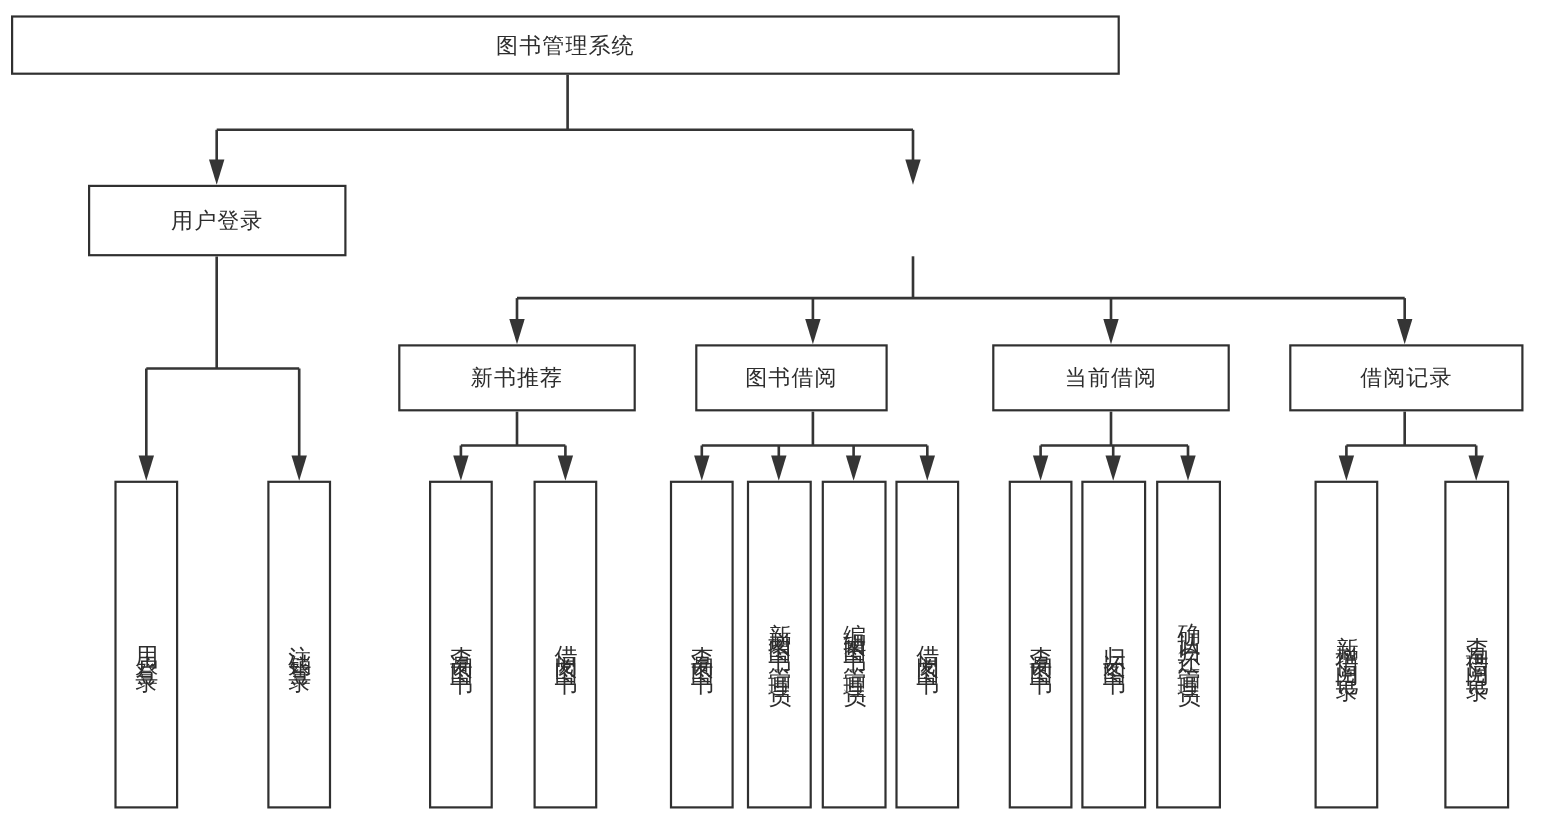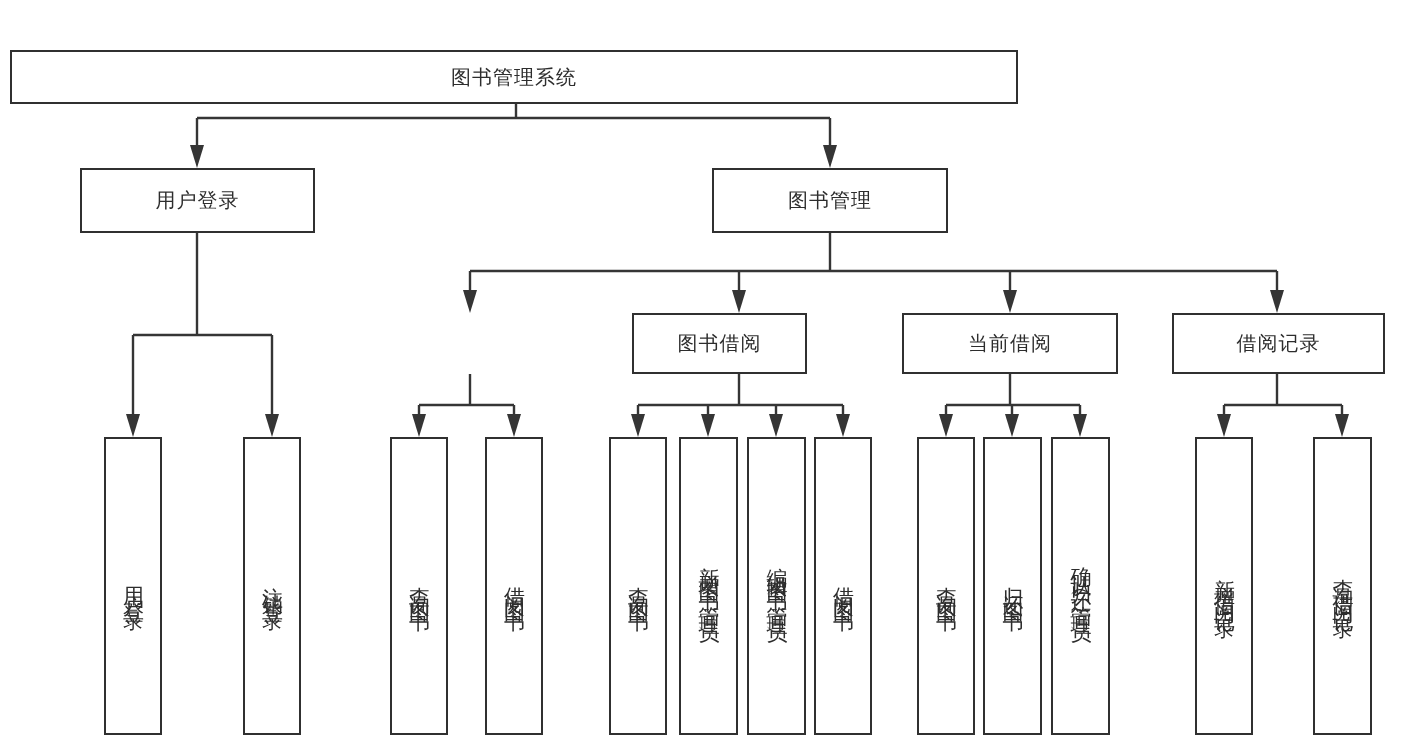--- a/index.html
+++ b/index.html
@@ -103,25 +103,25 @@
       <path d="M701 414 L715 414 L708 437 Z" fill="#353535"></path>
       <path d="M769 414 L783 414 L776 437 Z" fill="#353535"></path>
       <path d="M836 414 L850 414 L843 437 Z" fill="#353535"></path>
       <path d="M939 414 L953 414 L946 437 Z" fill="#353535"></path>
       <path d="M1005 414 L1019 414 L1012 437 Z" fill="#353535"></path>
       <path d="M1073 414 L1087 414 L1080 437 Z" fill="#353535"></path>
       <path d="M1217 414 L1231 414 L1224 437 Z" fill="#353535"></path>
       <path d="M1335 414 L1349 414 L1342 437 Z" fill="#353535"></path>
     </svg>
 
-  <div class="box h-box" style="left:10px; top:14px; width:1008px; height:54px;margin-top:36px;">图书管理系统</div>
+  <div class="box h-box" style="left:10px; top:14px; width:1008px; height:54px;">图书管理系统</div>
 
   <div class="box h-box" style="left:80px; top:168px; width:235px; height:65px;">用户登录</div>
-  <div class="box h-box" style="left:712px; top:168px; width:236px; height:65px;">图书管理</div>
 
+  <div class="box h-box" style="left:362px; top:313px; width:216px; height:61px;">新书推荐</div>
   <div class="box h-box" style="left:632px; top:313px; width:175px; height:61px;">图书借阅</div>
   <div class="box h-box" style="left:902px; top:313px; width:216px; height:61px;">当前借阅</div>
   <div class="box h-box" style="left:1172px; top:313px; width:213px; height:61px;">借阅记录</div>
 
   <div class="box v-box" style="left:104px; top:437px; width:58px; height:298px;">用户登录</div>
   <div class="box v-box" style="left:243px; top:437px; width:58px; height:298px;">注销登录</div>
 
   <div class="box v-box" style="left:390px; top:437px; width:58px; height:298px;">查询图书</div>
   <div class="box v-box" style="left:485px; top:437px; width:58px; height:298px;">借阅图书</div>
 

